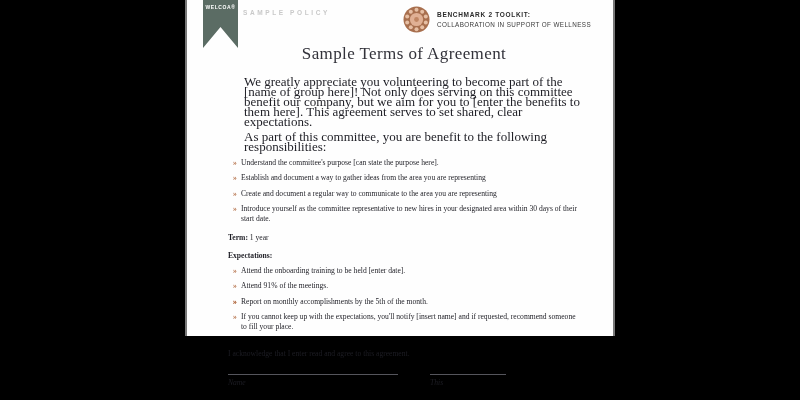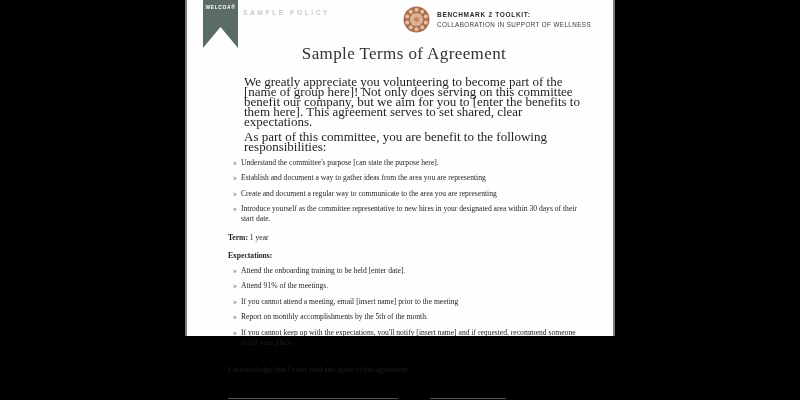--- a/index.html
+++ b/index.html
@@ -34,21 +34,21 @@
   .lead { margin-top:5px; }
   ul { list-style:none; margin-top:3px; }
   li { position:relative; padding-left:13px; margin-top:5.5px;
        font-size:7.6px; line-height:10px; }
   .bullet { position:absolute; left:5px; top:0; color:#b5714a; font-weight:bold;
             font-size:7.6px; }
   .term-line { margin-top:9px; font-size:7.6px; }
   .bold { font-weight:bold; }
   .expectations-heading { margin-top:9px; font-size:7.6px; font-weight:bold; }
   .ack { margin-top:17px; font-size:7.6px; }
-  .sig-row { display:flex; margin-top:24px;font-style:italic; }
+  .sig-row { display:flex; margin-top:16px;font-style:italic; }
   .sig-name { width:170px; }
   .sig-date { width:76px; margin-left:32px; }
   .sig-line { border-top:1px solid #55555c; height:1px; }
   .sig-label { font-size:7.6px; padding-top:3px; }
 </style>
 </head>
 <body>
 
 <div class="page">
 
@@ -113,21 +113,20 @@
       <li>
         <span class="bullet">»</span>
         <span>Attend the onboarding training to be held [enter date].</span>
       </li>
       <li>
         <span class="bullet">»</span>
         <span>Attend 91% of the meetings.</span>
       </li>
       <li>
         <span class="bullet">»</span>
-        <span>If you cannot attend a meeting, email [insert name] prior to the meeting</span>
       </li>
       <li>
         <span class="bullet">»</span>
         <span>Report on monthly accomplishments by the 5th of the month.</span>
       </li>
       <li>
         <span class="bullet">»</span>
         <span>If you cannot keep up with the expectations, you'll notify [insert name] and if requested, recommend someone to fill your place.</span>
       </li>
     </ul>

